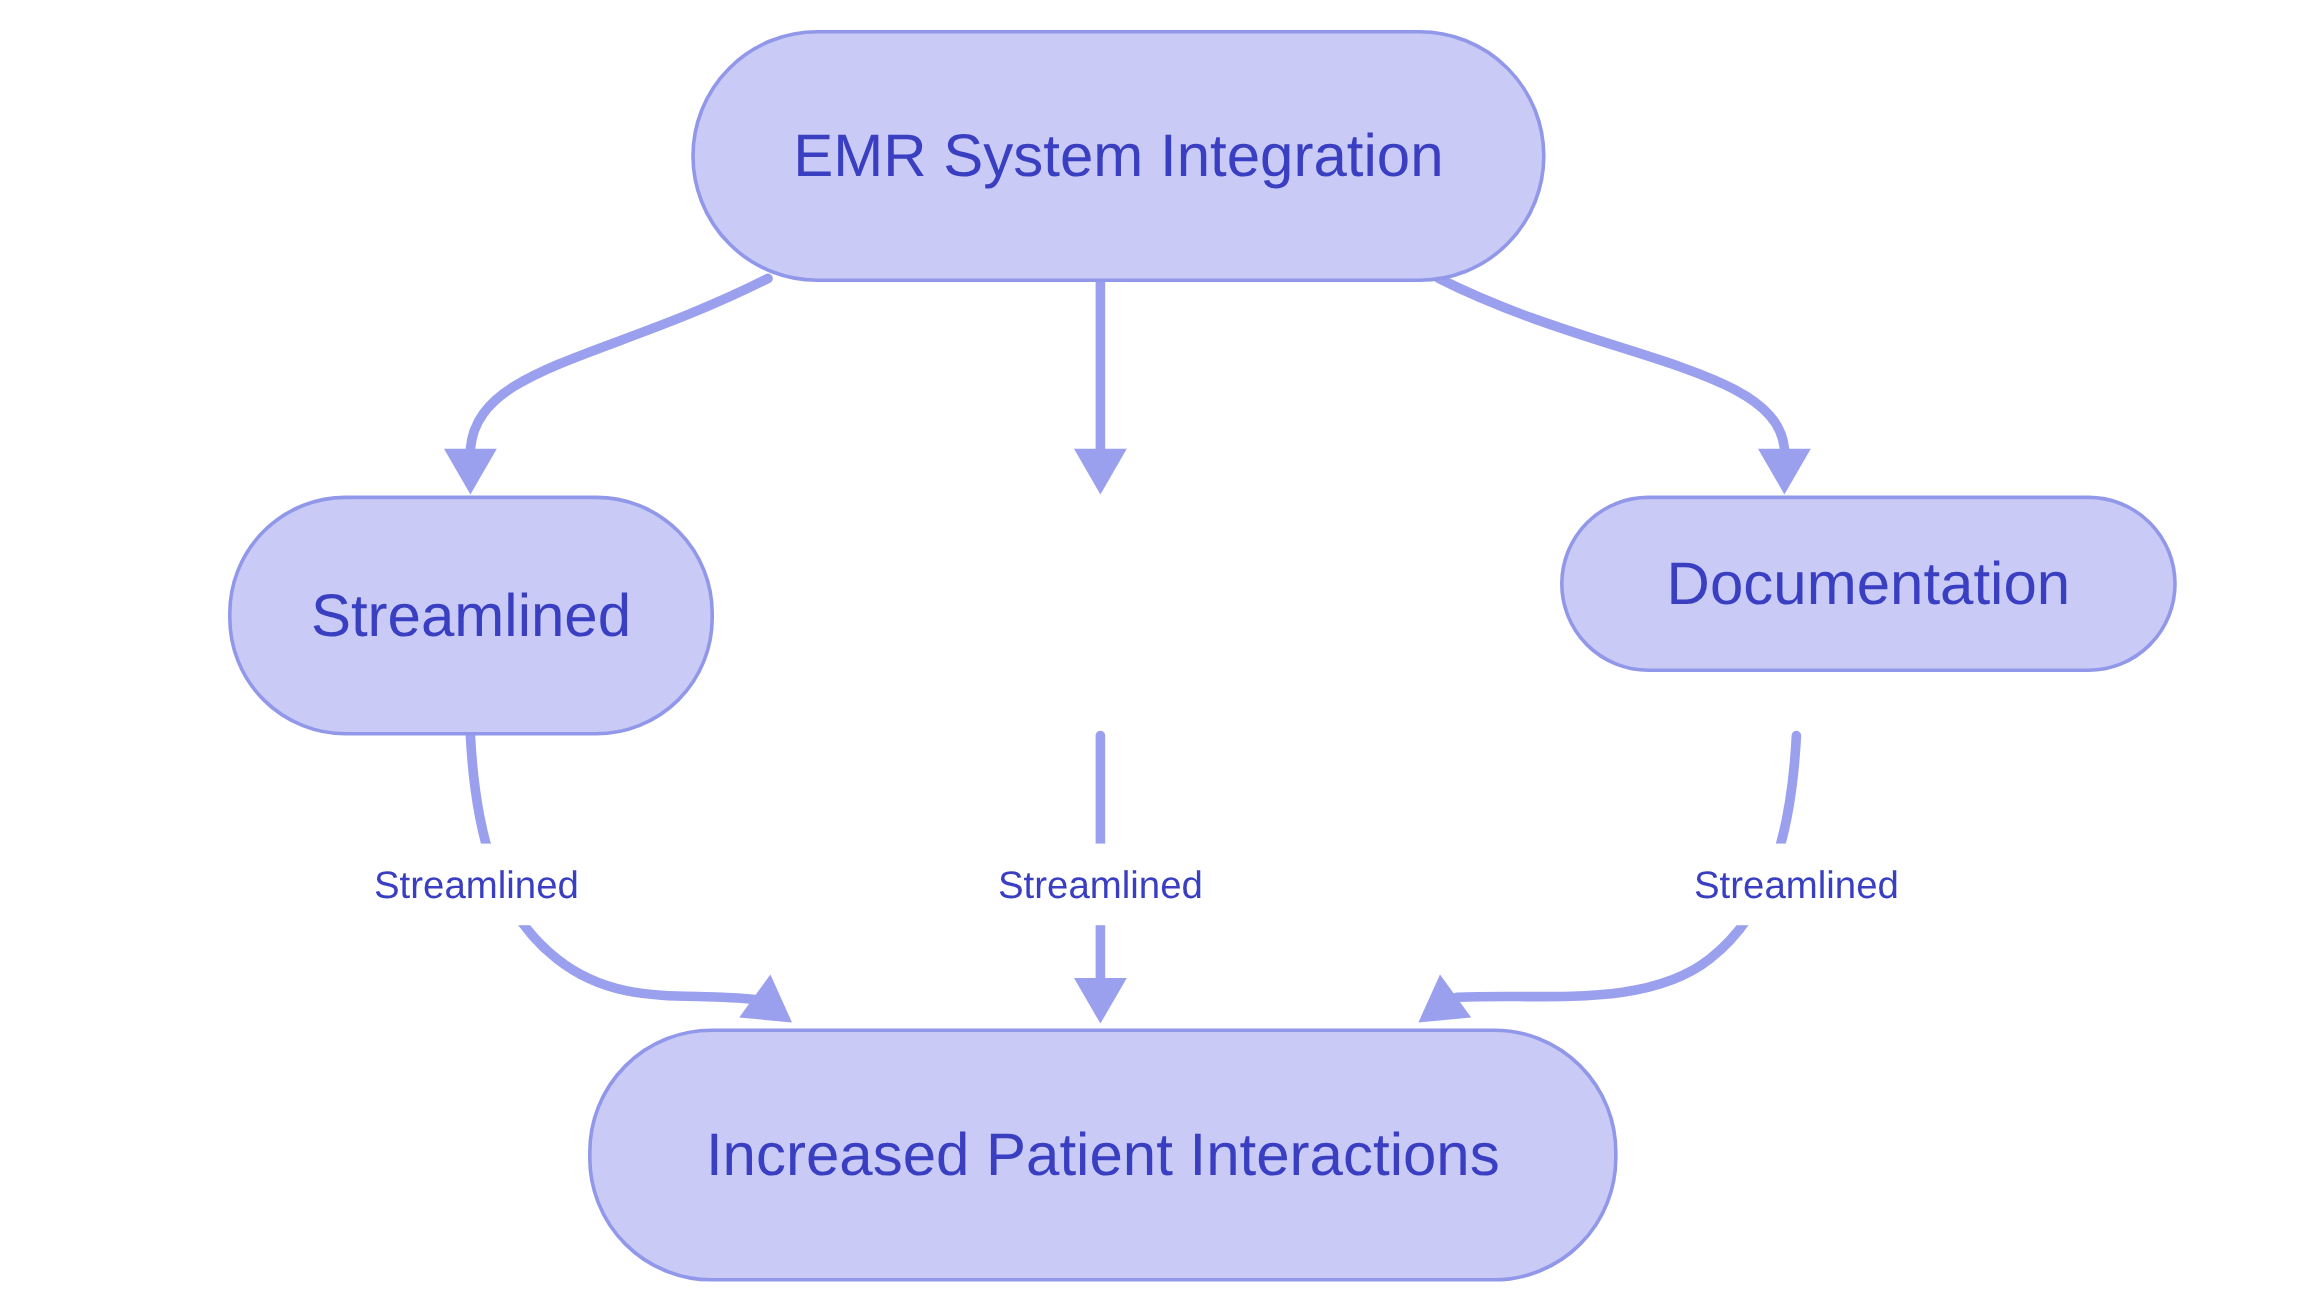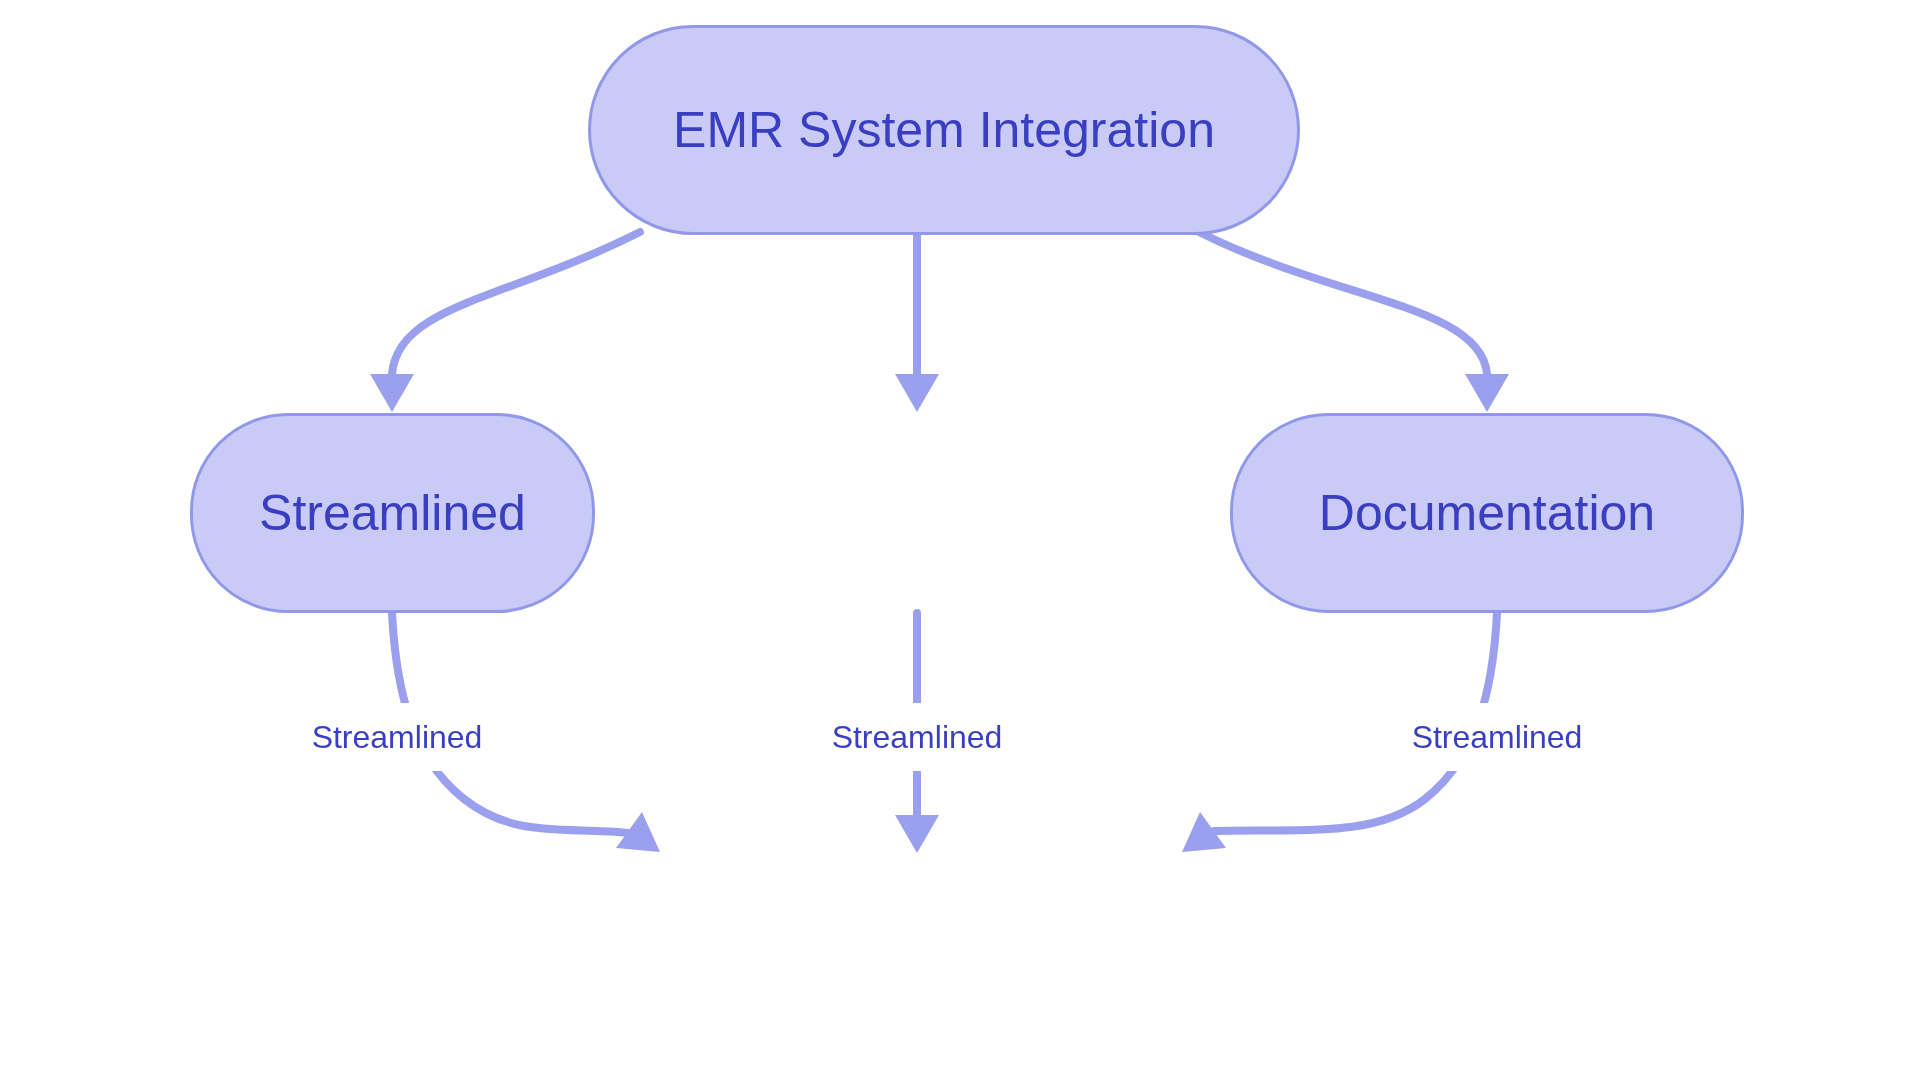--- a/index.html
+++ b/index.html
@@ -48,24 +48,24 @@
     border: 3px solid var(--node-border);
     color: var(--node-text);
     display: flex;
     align-items: center;
     justify-content: center;
     font-size: 50px;
     line-height: 1.1;
     text-align: center;
     white-space: nowrap;
   }
-  .node-emr           { left: 588px;  top: 25px;  width: 712px; height: 210px; border-radius: 105px; }
+  .node-emr           { left: 576px;  top: 25px;  width: 712px; height: 210px; border-radius: 105px; }
   .node-scheduling    { left: 190px;  top: 413px; width: 405px; height: 200px; border-radius: 98px; }
   .node-billing       { left: 770px;  top: 413px; width: 280px; height: 200px; border-radius: 98px; }
-  .node-documentation { left: 1230px; top: 413px; width: 514px; height: 200px; border-radius: 98px; }
+  .node-documentation { left: 1300px; top: 413px; width: 514px; height: 147px; border-radius: 98px; }
   .node-increased     { left: 490px;  top: 857px; width: 858px; height: 211px; border-radius: 103px; }
   .edge-label {
     position: absolute;
     width: 300px;
     height: 68px;
     background: var(--background);
     color: var(--node-text);
     display: flex;
     align-items: center;
     justify-content: center;
@@ -106,14 +106,15 @@
   <div class="edge-label edge-label-mid">Streamlined</div>
   <div class="edge-label edge-label-right">Streamlined</div>
 
   <div class="node node-emr">EMR System Integration</div>
 
   <div class="node node-scheduling">Streamlined</div>
 
 
   <div class="node node-documentation">Documentation</div>
 
+  <div class="node node-increased">Increased Patient Interactions</div>
 
 </div>
 
 </body></html>

